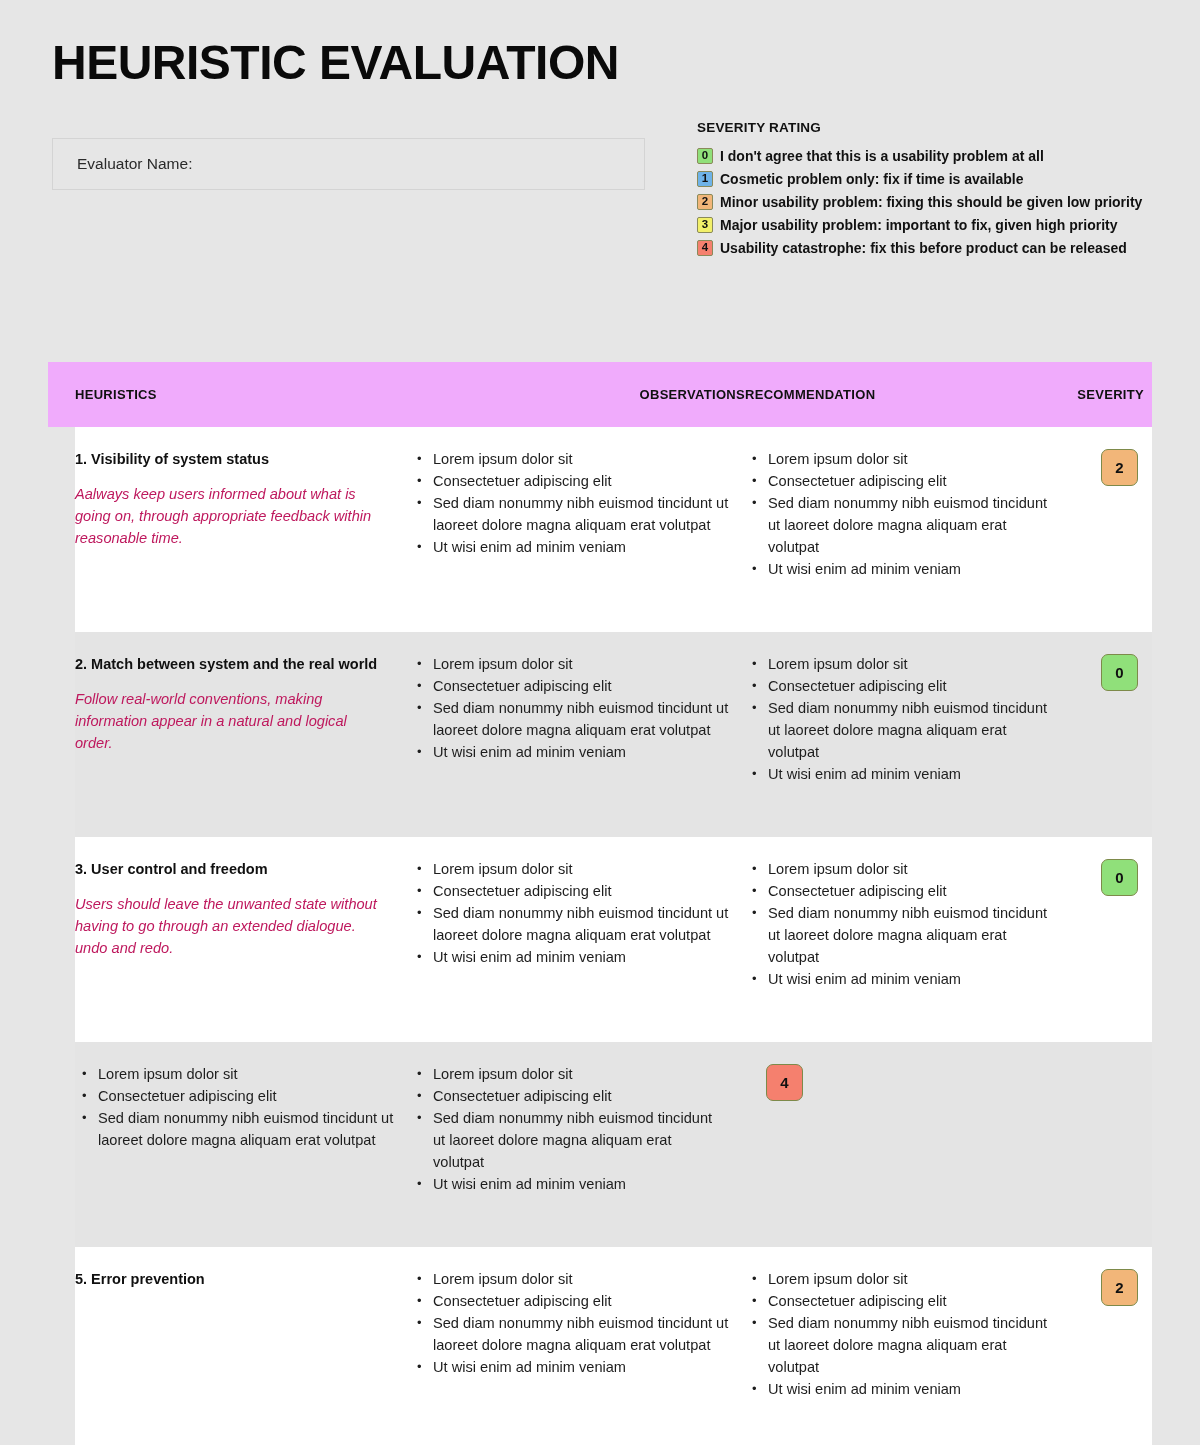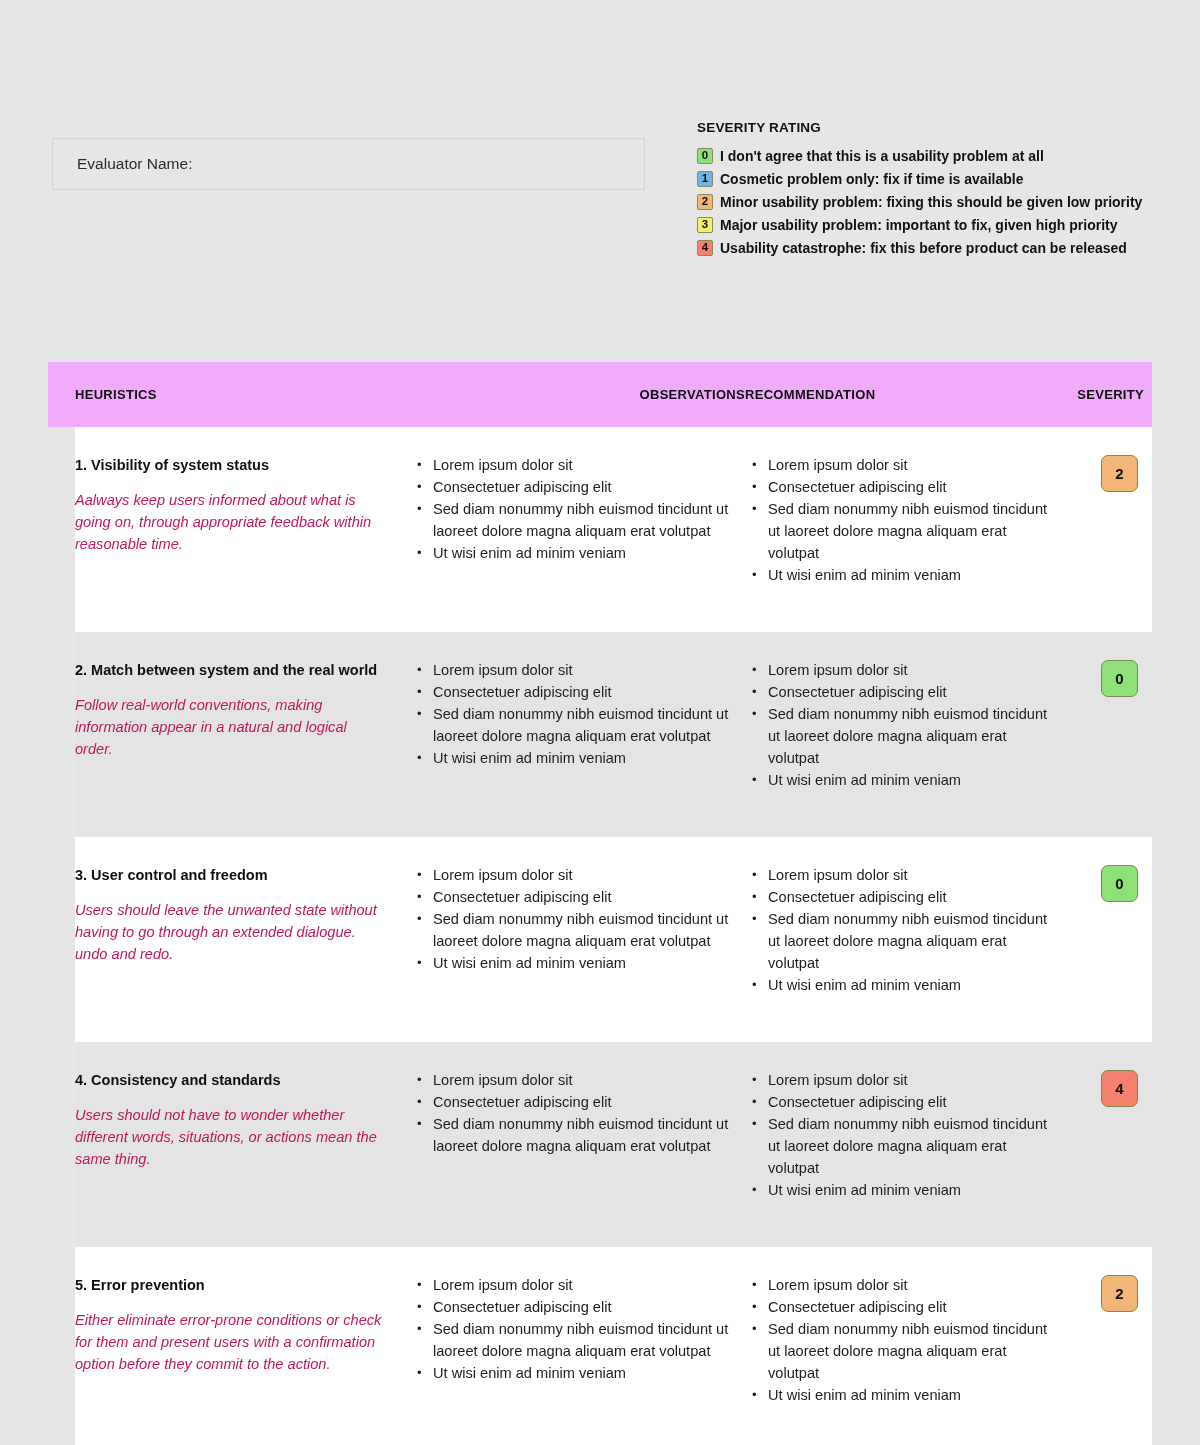--- a/index.html
+++ b/index.html
@@ -130,21 +130,21 @@
   .t-row.white  { background: #ffffff; }
   .t-row.shaded { background: #e4e4e4; }
 
   
   .gutter {
     width: 27px;
     flex: 0 0 27px;
     background: #e6e6e6;
   }
 
-  .cell { padding-top: 28px; }
+  .cell { padding-top: 22px; }
   .cell-heuristic { width: 335px; padding-right: 22px; }
   .cell-obs       { width: 335px; }
   .cell-rec       { width: 315px; }
   .cell-sev       { width: 92px; display: flex; justify-content: flex-end; padding-right: 14px; }
 
   .h-title {
     font-size: 14.5px;
     font-weight: 700;
     color: #101010;
     line-height: 1.5;
@@ -191,20 +191,21 @@
     font-weight: 700;
     color: #111;
     line-height: 1;
   }
 </style>
 </head>
 <body>
 
 <div class="page">
 
+  <h1 class="doc-title">HEURISTIC EVALUATION</h1>
 
   <div class="form-box">
     <div class="form-row">
       <span class="form-label">Evaluator Name:</span>
     </div>
   </div>
 
   <div class="legend">
     <div class="legend-title">SEVERITY RATING</div>
     <div id="legend-rows">
@@ -312,24 +313,20 @@
               <li>Sed diam nonummy nibh euismod tincidunt ut laoreet dolore magna aliquam erat volutpat</li>
               <li>Ut wisi enim ad minim veniam</li>
             </ul>
           </div>
           <div class="cell cell-sev">
             <div class="sev-badge" style="background: rgb(144, 224, 122);">0</div>
           </div>
         </div>
         <div class="t-row shaded">
           <div class="gutter"></div>
-          <div class="cell cell-heuristic">
-            <div class="h-title">4. Consistency and standards</div>
-            <div class="h-desc">Users should not have to wonder whether different words, situations, or actions mean the same thing.</div>
-          </div>
           <div class="cell cell-obs">
             <ul class="bullets">
               <li>Lorem ipsum dolor sit</li>
               <li>Consectetuer adipiscing elit</li>
               <li>Sed diam nonummy nibh euismod tincidunt ut laoreet dolore magna aliquam erat volutpat</li>
             </ul>
           </div>
           <div class="cell cell-rec">
             <ul class="bullets">
               <li>Lorem ipsum dolor sit</li>
@@ -339,21 +336,20 @@
             </ul>
           </div>
           <div class="cell cell-sev">
             <div class="sev-badge" style="background: rgb(245, 128, 110);">4</div>
           </div>
         </div>
         <div class="t-row white">
           <div class="gutter"></div>
           <div class="cell cell-heuristic">
             <div class="h-title">5. Error prevention</div>
-            <div class="h-desc">Either eliminate error-prone conditions or check for them and present users with a confirmation option before they commit to the action.</div>
           </div>
           <div class="cell cell-obs">
             <ul class="bullets">
               <li>Lorem ipsum dolor sit</li>
               <li>Consectetuer adipiscing elit</li>
               <li>Sed diam nonummy nibh euismod tincidunt ut laoreet dolore magna aliquam erat volutpat</li>
               <li>Ut wisi enim ad minim veniam</li>
             </ul>
           </div>
           <div class="cell cell-rec">

